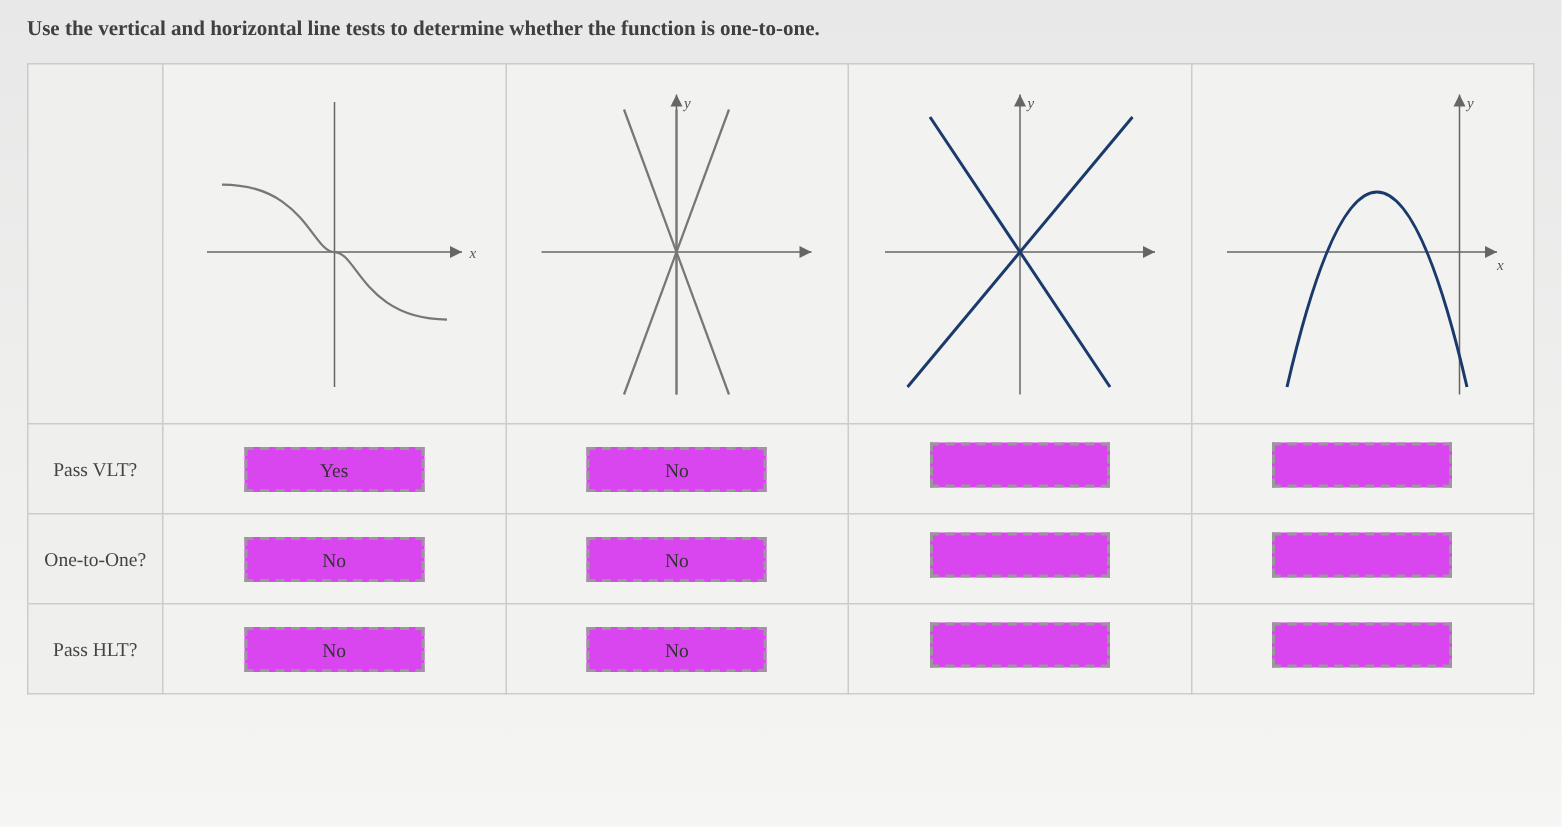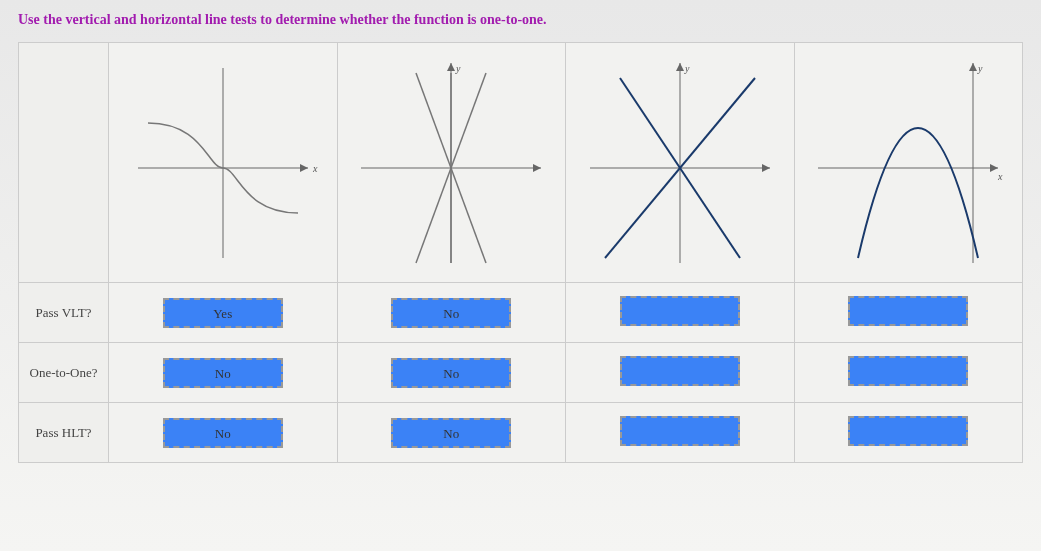--- a/index.html
+++ b/index.html
@@ -6,21 +6,21 @@
     body {
       font-family: Georgia, 'Times New Roman', serif;
       background: linear-gradient(to bottom, #e8e8e8, #f5f5f3);
       width: 1041px;
       height: 551px;
       padding: 12px 18px;
       color: #333;
     }
     .instruction {
       font-size: 14px;
-      color: #a21caf;
+      color: #404040;
       margin-bottom: 14px;
       font-weight: bold;
     }
     table {
       width: 100%;
       border-collapse: collapse;
       table-layout: fixed;
     }
     td {
       border: 1px solid #ccc;
@@ -36,21 +36,21 @@
       font-size: 13px;
       color: #444;
       background: #efefed;
     }
     .answer-box {
       display: inline-block;
       min-width: 120px;
       height: 30px;
       line-height: 28px;
       border: 2px dashed #999;
-      background: #3b82f6;
+      background: #d946ef;
       font-size: 13px;
       color: #333;
       padding: 0 8px;
     }
     svg { display: block; margin: 0 auto; }
     .axis { stroke: #666; stroke-width: 1; fill: none; }
     .curve { stroke: #1a3a6b; stroke-width: 2; fill: none; }
     .curve-light { stroke: #777; stroke-width: 1.5; fill: none; }
     .arrow { fill: #666; }
     .lbl { font-size: 10px; fill: #555; font-style: italic; }

